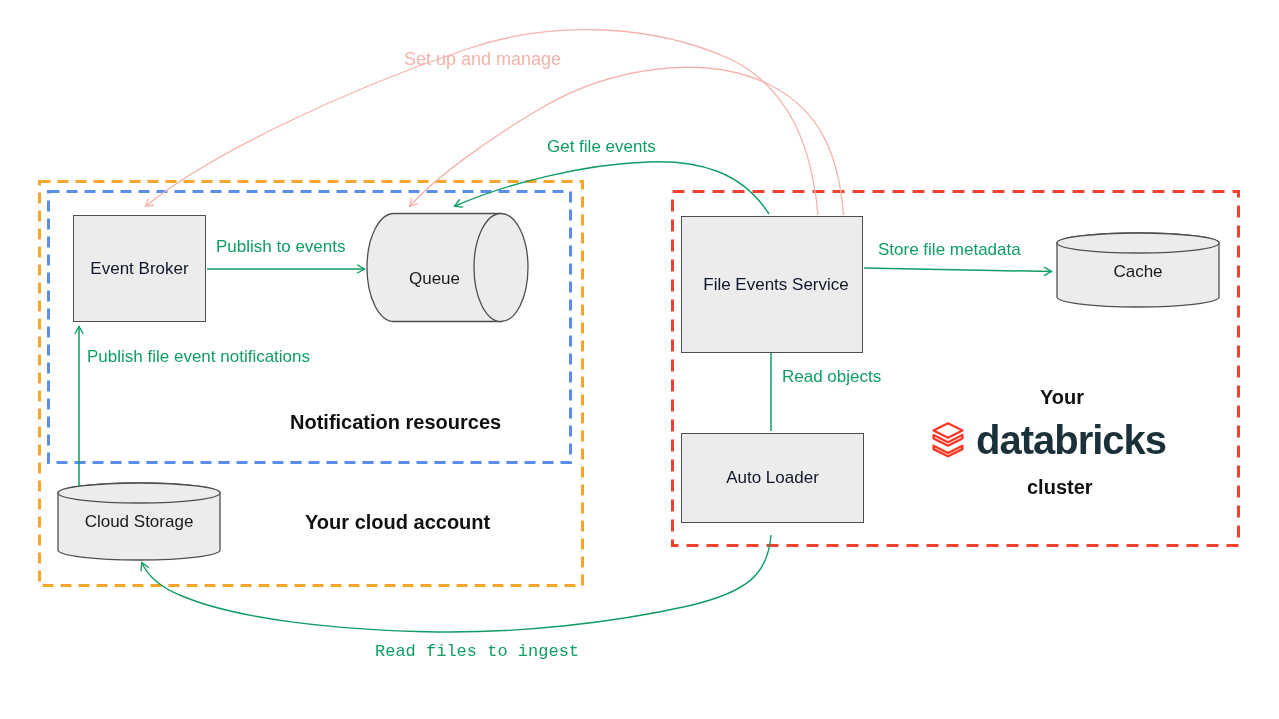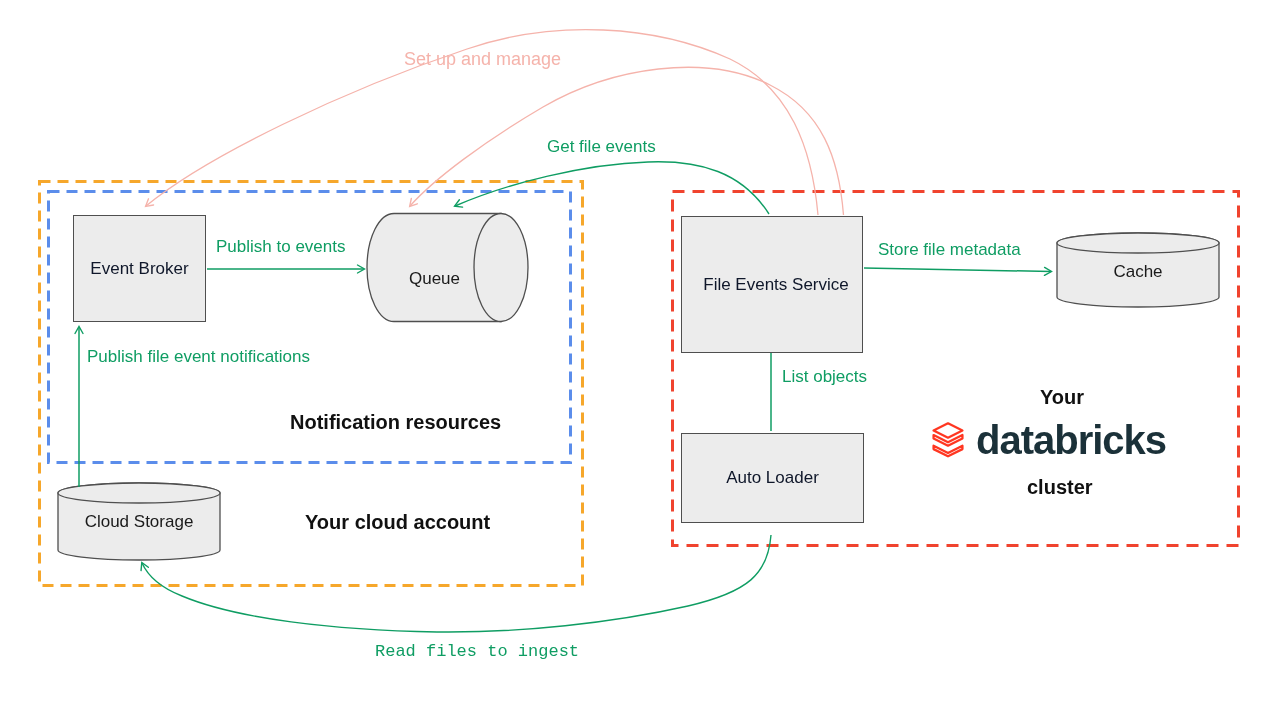--- a/index.html
+++ b/index.html
@@ -78,21 +78,21 @@
   </div>
 
   <div class="cyl-label" style="left:367px; top:213px; width:135px; height:132px;">Queue</div>
   <div class="cyl-label" style="left:58px; top:487px; width:162px; height:70px;">Cloud Storage</div>
   <div class="cyl-label" style="left:1057px; top:240px; width:162px; height:64px;">Cache</div>
 
   <div class="lbl pink" style="left:404px; top:49px;">Set up and manage</div>
   <div class="lbl green" style="left:547px; top:137px;">Get file events</div>
   <div class="lbl green" style="left:216px; top:237px;">Publish to events</div>
   <div class="lbl green" style="left:87px; top:347px;">Publish file event notifications</div>
-  <div class="lbl green" style="left:782px; top:367px;">List objects</div>
+  <div class="lbl green" style="left:782px; top:367px;">Read objects</div>
   <div class="lbl green" style="left:878px; top:240px;">Store file metadata</div>
   <div class="lbl green" style="left:375px; top:642px;font-family:Liberation Mono, monospace;">Read files to ingest</div>
 
   <div class="lbl bold" style="left:290px; top:411px;">Notification resources</div>
   <div class="lbl bold" style="left:305px; top:511px;">Your cloud account</div>
 
   <div class="lbl bold" style="left:1040px; top:386px;">Your</div>
   <div class="logo-row">
     <svg width="38" height="42" viewBox="0 0 100 98">
       <path d="M50,5 L88,24 L50,43 L12,24 Z" fill="none" stroke="#FF3621" stroke-width="6" stroke-linejoin="round"></path>

